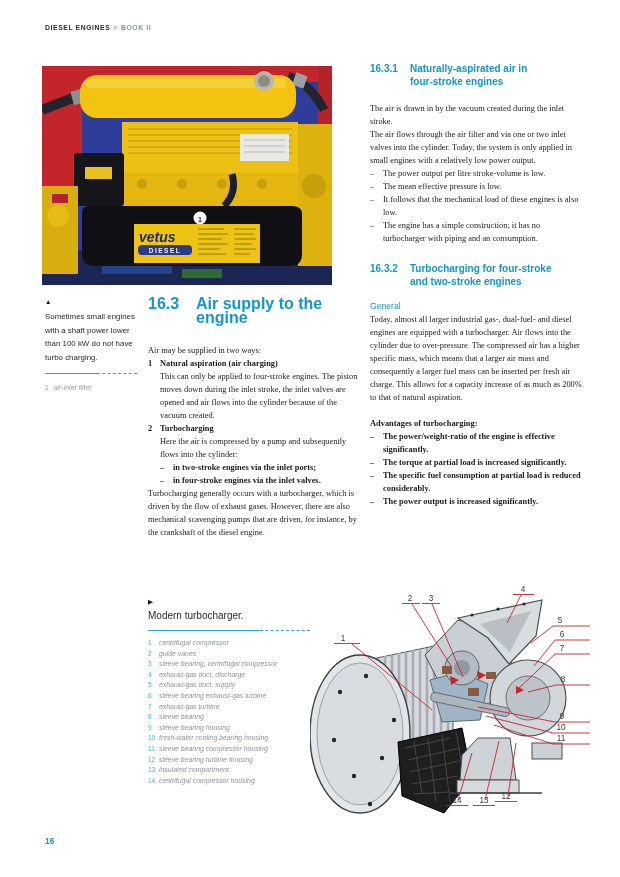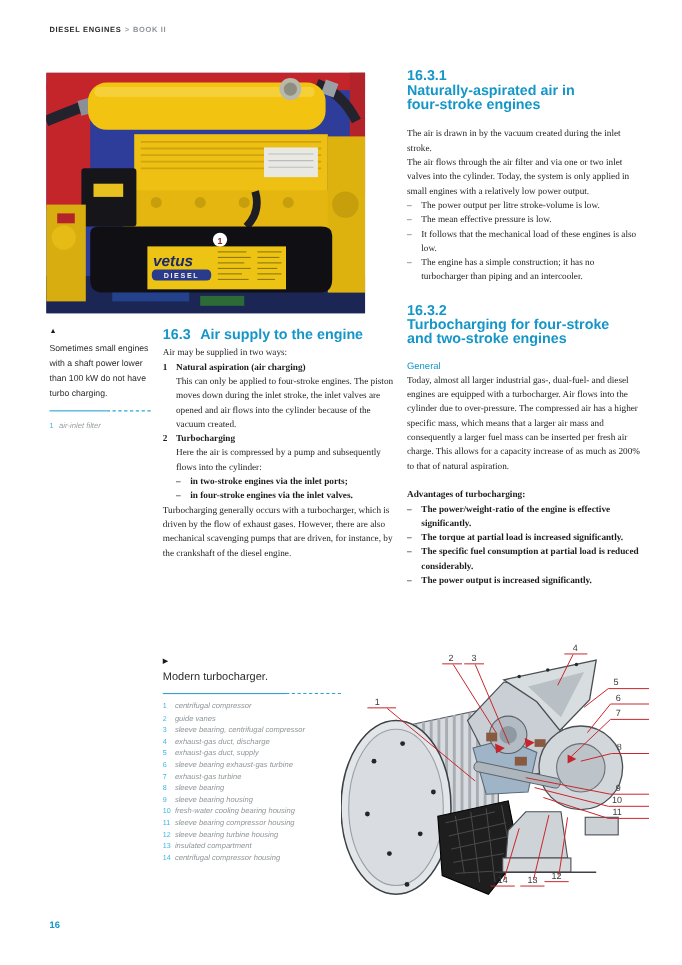--- a/index.html
+++ b/index.html
@@ -23,34 +23,34 @@
   .tri{font-size:6.5px;color:#1a1a1a;line-height:9px;display:block;margin-bottom:4px;}
   .sep-line{display:flex;align-items:center;height:2px;margin:8px 0 7px 0;}
   .sep-line .solid{border-top:1.3px solid #2ba6d2;}
   .sep-line .dash{border-top:1.3px dashed #2ba6d2;}
   .cap-col .solid{width:52px;} .cap-col .dash{width:40px;}
   .mini-legend{font-size:7px;color:#9a9fa3;font-style:italic;}
   .mini-legend .lnum{color:#3fb6e2;font-style:normal;font-family:"Liberation Sans",sans-serif;font-size:6.6px;margin-right:5px;}
 
   
   .main-col{left:148px;top:297px;width:211px;font-size:8.4px;line-height:13px;}
-  .h1{display:flex;font-family:"Liberation Sans",sans-serif;color:#1596c8;font-weight:bold;font-size:13px;line-height:14px;margin-bottom:3px;}
+  .h1{display:flex;font-family:"Liberation Sans",sans-serif;color:#1596c8;font-weight:bold;font-size:16px;line-height:14px;margin-bottom:19px;gap:14px;}
   .h1 .hn{width:34px;flex:none;}
   .main-col p{margin:0;}
   .num-item{display:flex;}
   .num-item .inum{width:12px;flex:none;font-weight:bold;}
   .num-item .ibody{flex:1;}
   .bold{font-weight:bold;}
   .dash-item{position:relative;padding-left:13px;}
   .dash-item::before{content:"\2013";position:absolute;left:0;top:0;}
   .mt13{margin-top:13px;}
 
   
   .right-col{left:370px;top:62px;width:213px;font-size:8.4px;line-height:13px;}
-  .h2{display:flex;font-family:"Liberation Sans",sans-serif;color:#1596c8;font-weight:bold;font-size:13px;line-height:13px;flex-direction:column;}
+  .h2{display:flex;font-family:"Liberation Sans",sans-serif;color:#1596c8;font-weight:bold;font-size:10px;line-height:13px;}
   .h2 .hn{width:40px;flex:none;}
   .h2 .ht{flex:1;}
   .right-col p{margin:0;}
   .gap14{height:14px;} .gap17{height:17px;} .gap12{height:12px;} .gap13{height:13px;}
   .subhead{font-family:"Liberation Sans",sans-serif;font-weight:normal;color:#1596c8;font-size:8.6px;line-height:13px;}
 
   
   .fig-col{left:148px;top:597px;width:162px;font-family:"Liberation Sans",sans-serif;}
   .fig-col .caption{font-size:10px;color:#2b2b2b;margin-top:3px;}
   .fig-col .solid{width:112px;} .fig-col .dash{width:50px;}
@@ -189,21 +189,21 @@
       <span>Naturally-aspirated air in</span><br>
       <span>four-stroke engines</span>
     </span>
   </div>
   <div class="gap14"></div>
   <p>The air is drawn in by the vacuum created during the inlet stroke.</p>
   <p>The air flows through the air filter and via one or two inlet valves into the cylinder. Today, the system is only applied in small engines with a relatively low power output.</p>
   <div class="dash-item">The power output per litre stroke-volume is low.</div>
   <div class="dash-item">The mean effective pressure is low.</div>
   <div class="dash-item">It follows that the mechanical load of these engines is also low.</div>
-  <div class="dash-item">The engine has a simple construction; it has no turbocharger than piping and an intercooler.</div>
+  <div class="dash-item">The engine has a simple construction; it has no turbocharger with piping and an consumption.</div>
   <div class="gap17"></div>
   <div class="h2">
     <span class="hn">16.3.2</span>
     <span class="ht">
       <span>Turbocharging for four-stroke</span><br>
       <span>and two-stroke engines</span>
     </span>
   </div>
   <div class="gap12"></div>
   <div class="subhead">General</div>

